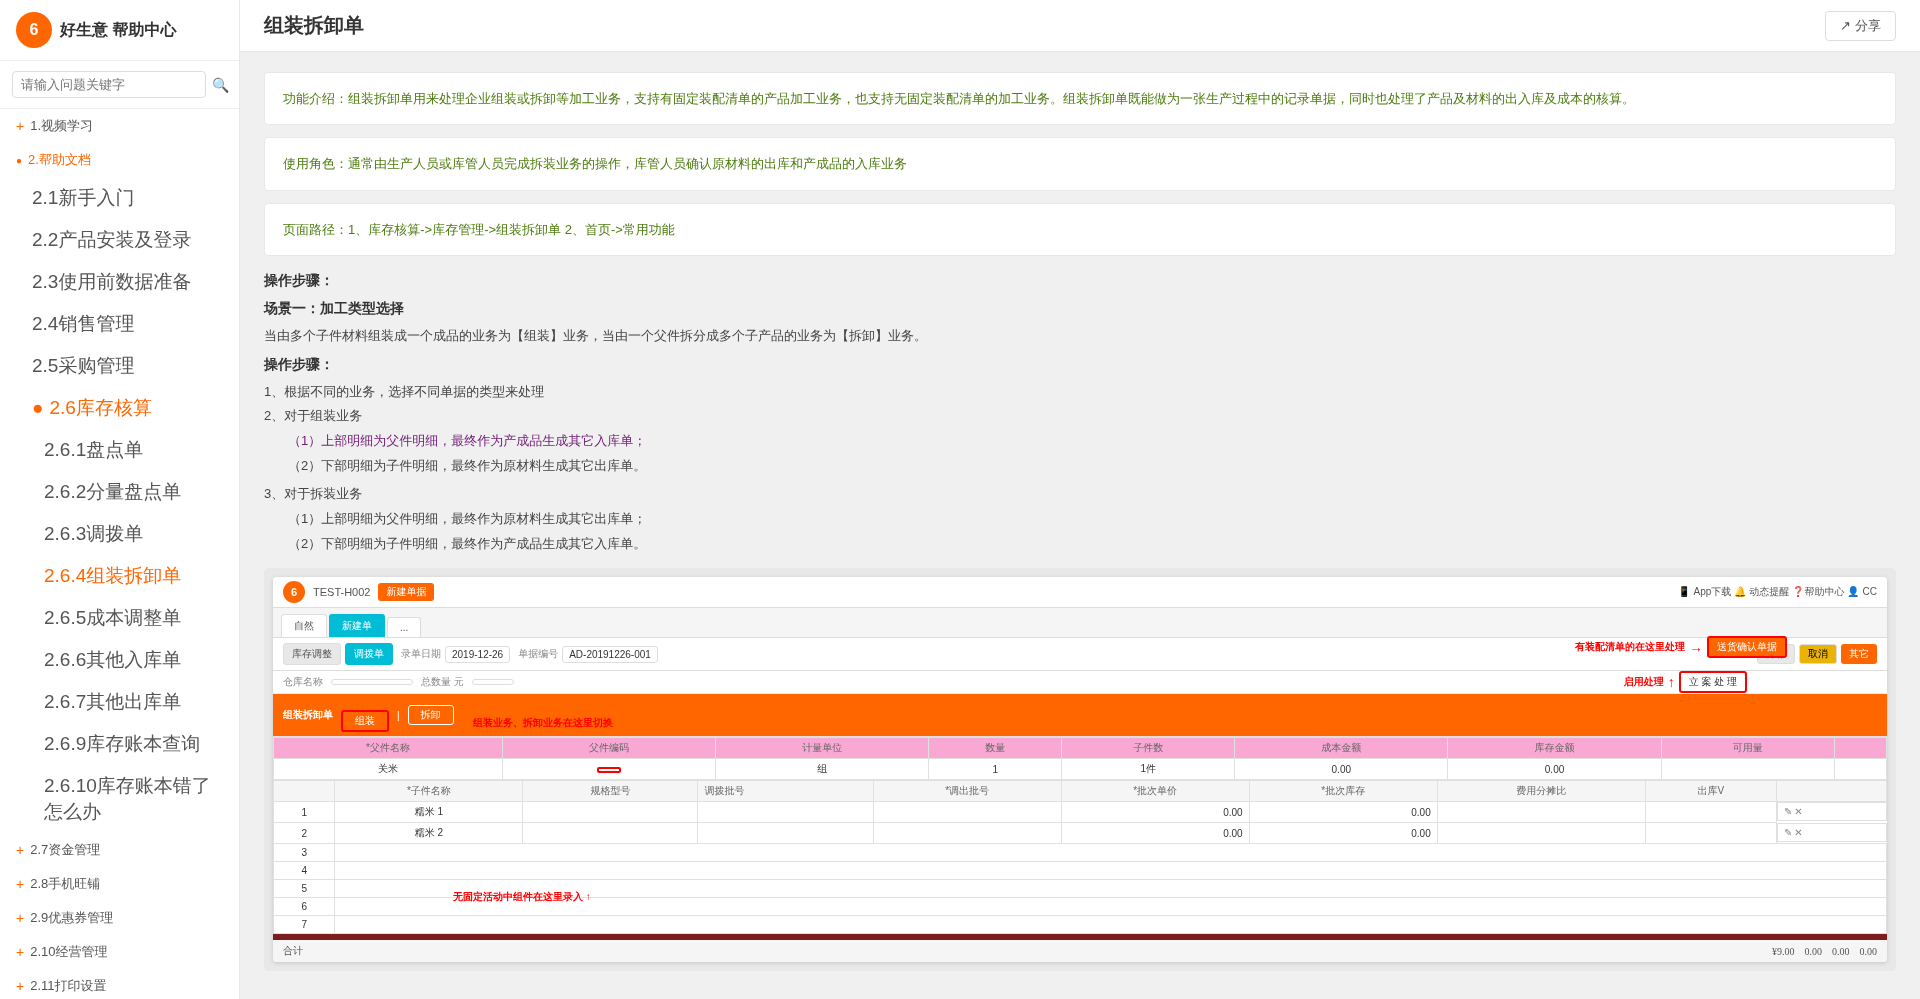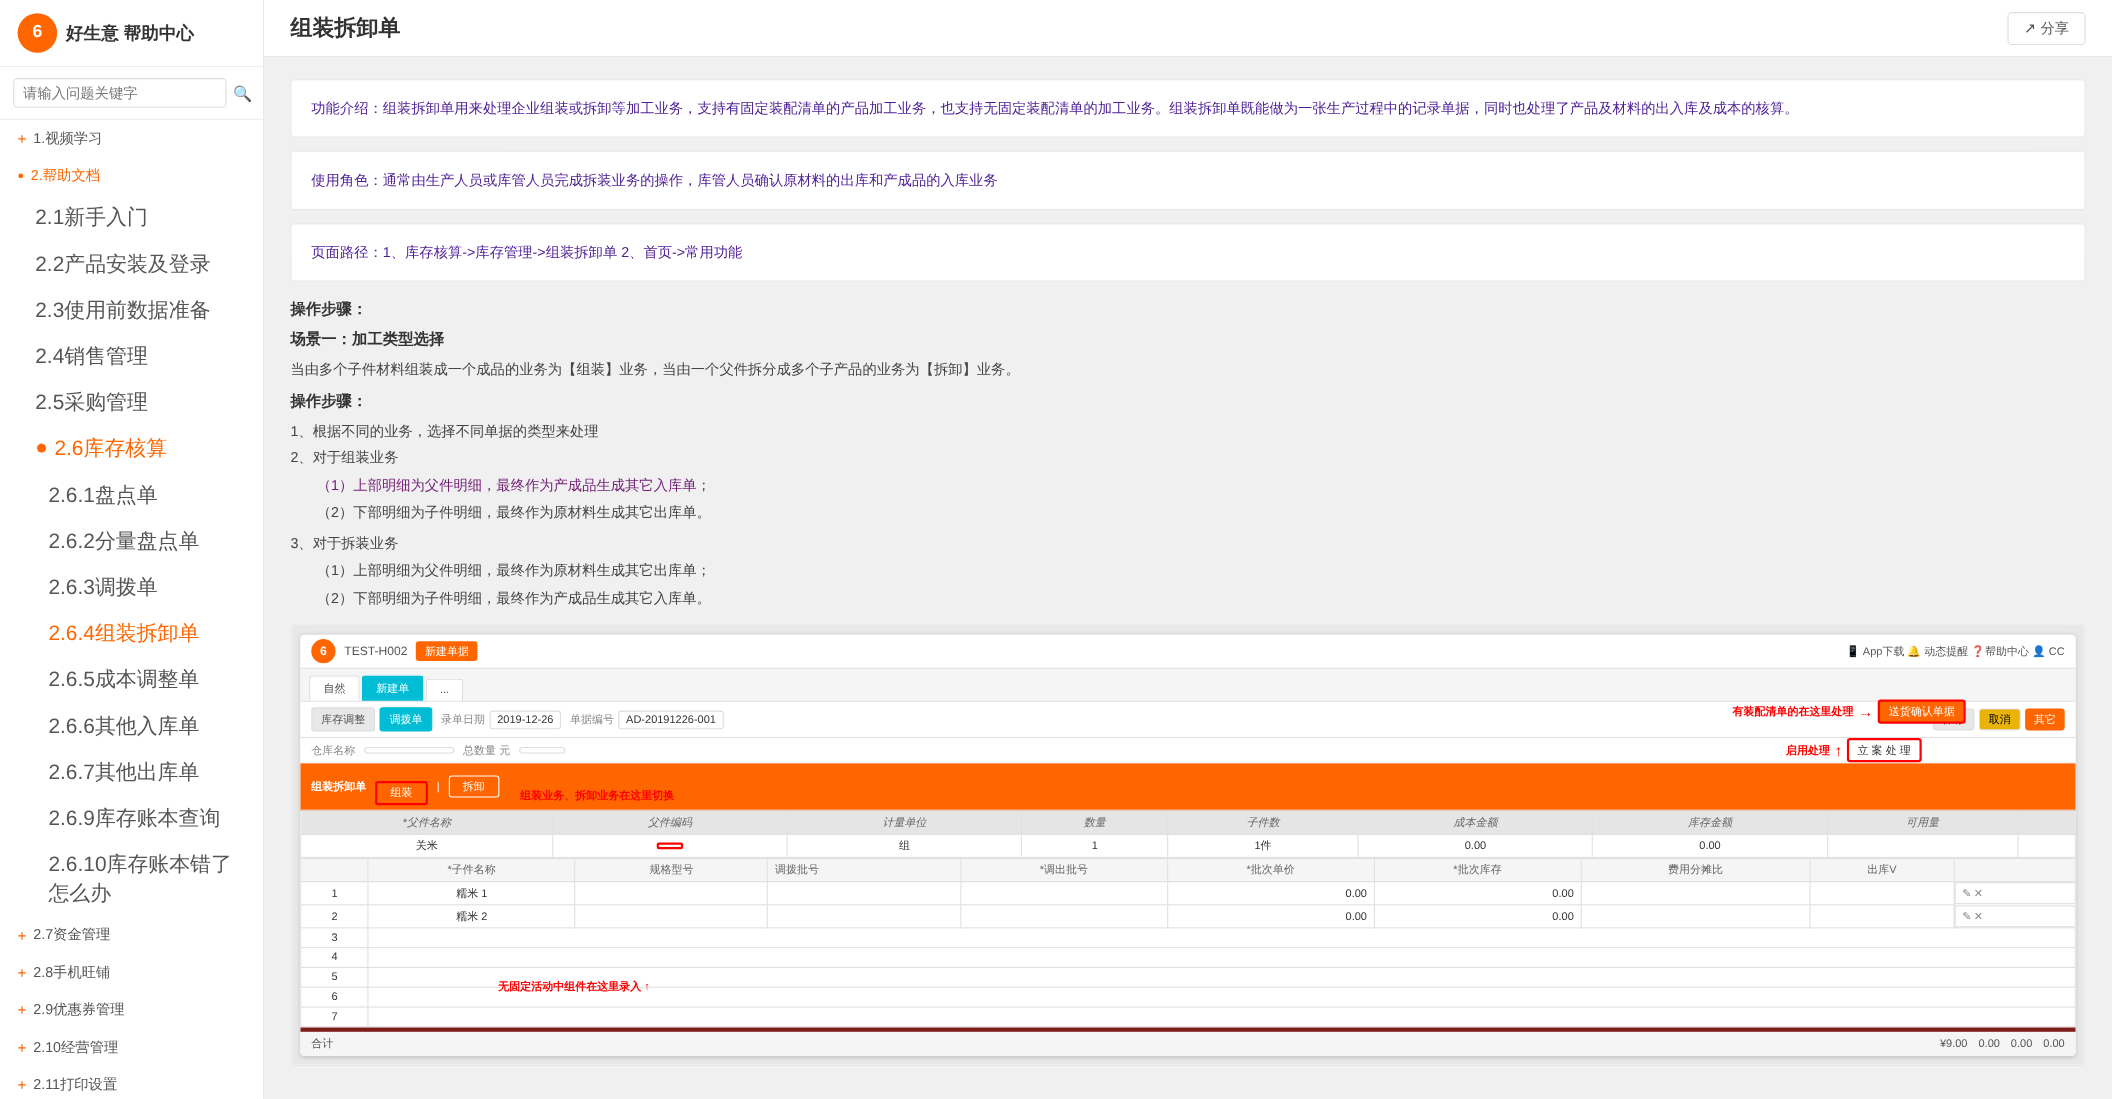--- a/index.html
+++ b/index.html
@@ -22,21 +22,21 @@
     .nav-item.level2 { padding-left: 32px; color: #555; font-size: 19px; }
     .nav-item.level2.active { color: #f60; font-weight: 500; }
 
     
     .main { flex: 1; display: flex; flex-direction: column; overflow: hidden; background: #f0f0f0; }
     .topbar { background: #fff; border-bottom: 1px solid #e8e8e8; padding: 0 24px; height: 52px; display: flex; align-items: center; justify-content: space-between; }
     .page-title { font-size: 20px; font-weight: bold; color: #333; }
     .share-btn { border: 1px solid #ddd; background: #fff; border-radius: 4px; padding: 5px 14px; font-size: 13px; cursor: pointer; color: #555; display: flex; align-items: center; gap: 4px; }
 
     .content-area { flex: 1; overflow-y: auto; padding: 20px 24px; }
-    .info-block { background: #fff; border: 1px solid #e8e8e8; border-radius: 4px; padding: 14px 18px; margin-bottom: 12px; font-size: 13px; line-height: 1.8; color: #4c1d95; }
+    .info-block { background: #fff; border: 1px solid #e8e8e8; border-radius: 4px; padding: 14px 18px; margin-bottom: 12px; font-size: 13px; line-height: 1.8; color: #4d7c0f; }
 
     .section-title { font-size: 14px; font-weight: bold; color: #333; margin: 16px 0 8px; }
     .scene-title { font-size: 14px; font-weight: bold; color: #333; margin: 10px 0 6px; }
 
     
     .screenshot-container { background: #fff; border: 1px solid #e8e8e8; border-radius: 4px; overflow: hidden; margin-top: 12px; }
   </style>
 </head>
 <body>
 
@@ -255,21 +255,21 @@
             <div style="border:1px solid #fff; border-radius:3px; padding:2px 12px; font-size:10px; background:transparent; color:#fff; cursor:pointer;">拆卸</div>
 
             <div style="position:absolute; left:200px; top:22px; display:flex; align-items:center; gap:4px;">
               <span style="color:red; font-size:10px; font-weight:bold;">组装业务、拆卸业务在这里切换</span>
             </div>
           </div>
 
           <div style="overflow-x:auto;">
             <table style="width:100%; border-collapse:collapse; font-size:10px;">
               <thead>
-                <tr style="background:#e5e5e5;font-style:italic;">
+                <tr style="background:#f9a8d4;">
                   <th style="border:1px solid #e0e0e0; padding:3px 6px; color:#666; font-weight:normal; text-align:center;">*父件名称</th>
                   <th style="border:1px solid #e0e0e0; padding:3px 6px; color:#666; font-weight:normal; text-align:center;">父件编码</th>
                   <th style="border:1px solid #e0e0e0; padding:3px 6px; color:#666; font-weight:normal; text-align:center;">计量单位</th>
                   <th style="border:1px solid #e0e0e0; padding:3px 6px; color:#666; font-weight:normal; text-align:center;">数量</th>
                   <th style="border:1px solid #e0e0e0; padding:3px 6px; color:#666; font-weight:normal; text-align:center;">子件数</th>
                   <th style="border:1px solid #e0e0e0; padding:3px 6px; color:#666; font-weight:normal; text-align:center;">成本金额</th>
                   <th style="border:1px solid #e0e0e0; padding:3px 6px; color:#666; font-weight:normal; text-align:center;">库存金额</th>
                   <th style="border:1px solid #e0e0e0; padding:3px 6px; color:#666; font-weight:normal; text-align:center;">可用量</th>
                   <th style="border:1px solid #e0e0e0; padding:3px 6px;"></th>
                 </tr>
@@ -362,21 +362,21 @@
                 </tr>
               </tbody>
             </table>
 
             <div style="position:absolute; left:180px; bottom:30px; color:red; font-size:10px; font-weight:bold;">
               <span>无固定活动中组件在这里录入</span>
               <span style="color:red;">↑</span>
             </div>
           </div>
 
-          <div style="background:#f5f5f5; border-top:4px solid #7f1d1d; padding:4px 10px; display:flex; align-items:center; gap:10px; font-size:10px; color:#555;">
+          <div style="background:#f5f5f5; border-top:6px solid #7f1d1d; padding:4px 10px; display:flex; align-items:center; gap:10px; font-size:10px; color:#555;font-family:Liberation Serif, serif;">
             <span>合计</span>
             <span style="margin-left:auto;">¥9.00</span>
             <span>0.00</span>
             <span>0.00</span>
             <span>0.00</span>
           </div>
         </div>
       </div>
     </div>
 

